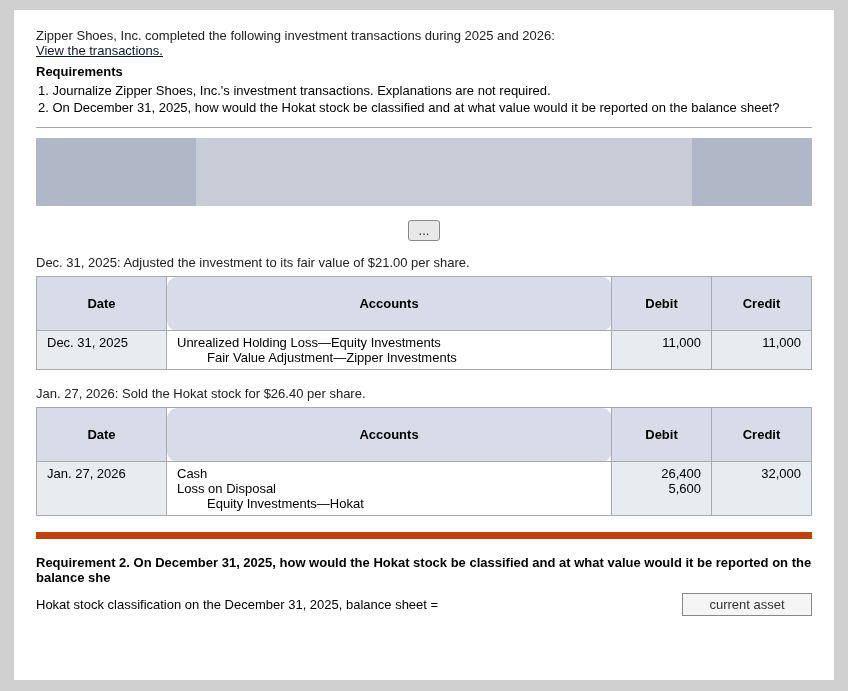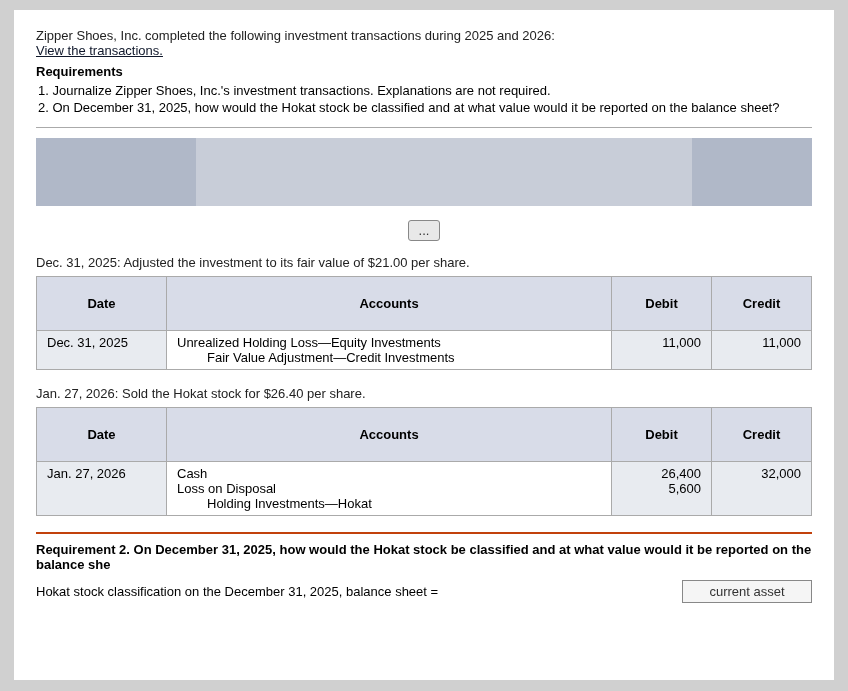--- a/index.html
+++ b/index.html
@@ -96,43 +96,43 @@
     }
     .journal-table th {
       background: #d8dce8;
       border: 1px solid #aaa;
       padding: 19px 10px;
       font-weight: bold;
       font-size: 13px;
       text-align: center;
     }
     .journal-table th.date-col { width: 130px; text-align: center; }
-    .journal-table th.accounts-col { text-align: center; }
+    .journal-table th.accounts-col { text-align: center; border-radius: 11px; }
     .journal-table th.debit-col { width: 100px; text-align: center; }
     .journal-table th.credit-col { width: 100px; text-align: center; }
     .journal-table td {
       border: 1px solid #aaa;
       padding: 4px 10px;
       font-size: 13px;
       background: #fff;
       vertical-align: top;
     }
     .journal-table td.date-cell { background: #e8ebf0; font-size: 13px; }
     .journal-table td.accounts-cell { background: #fff; }
     .journal-table td.debit-cell { text-align: right; background: #e8ebf0; }
     .journal-table td.credit-cell { text-align: right; background: #e8ebf0; }
     .accounts-indented {
       padding-left: 30px;
       display: block;
     }
     
     .req2-section {
       margin-top: 6px;
-      border-top: 2px solid #c2410c;
-      padding-top: 8px;
+      border-top: 7px solid #c2410c;
+      padding-top: 16px;
     }
     .req2-label {
       font-size: 13px;
       margin-bottom: 8px;
     }
     .req2-label span { font-weight: bold; }
     .req2-row {
       display: flex;
       align-items: center;
       margin-bottom: 6px;
@@ -197,21 +197,21 @@
         <th class="accounts-col">Accounts</th>
         <th class="debit-col">Debit</th>
         <th class="credit-col">Credit</th>
       </tr>
     </thead>
     <tbody>
       <tr>
         <td class="date-cell">Dec. 31, 2025</td>
         <td class="accounts-cell">
           <span>Unrealized Holding Loss—Equity Investments</span><br>
-          <span class="accounts-indented">Fair Value Adjustment—Credit Investments</span>
+          <span class="accounts-indented">Fair Value Adjustment—Zipper Investments</span>
         </td>
         <td class="debit-cell">11,000</td>
         <td class="credit-cell">11,000</td>
       </tr>
     </tbody>
   </table>
 
   
   <div class="journal-label">Jan. 27, 2026: Sold the Hokat stock for $26.40 per share.</div>
   <table class="journal-table">
@@ -222,21 +222,21 @@
         <th class="debit-col">Debit</th>
         <th class="credit-col">Credit</th>
       </tr>
     </thead>
     <tbody>
       <tr>
         <td class="date-cell">Jan. 27, 2026</td>
         <td class="accounts-cell">
           <span>Cash</span><br>
           <span>Loss on Disposal</span><br>
-          <span class="accounts-indented">Holding Investments—Hokat</span>
+          <span class="accounts-indented">Equity Investments—Hokat</span>
         </td>
         <td class="debit-cell">
           <span>26,400</span><br>
           <span>5,600</span>
         </td>
         <td class="credit-cell">32,000</td>
       </tr>
     </tbody>
   </table>
 

